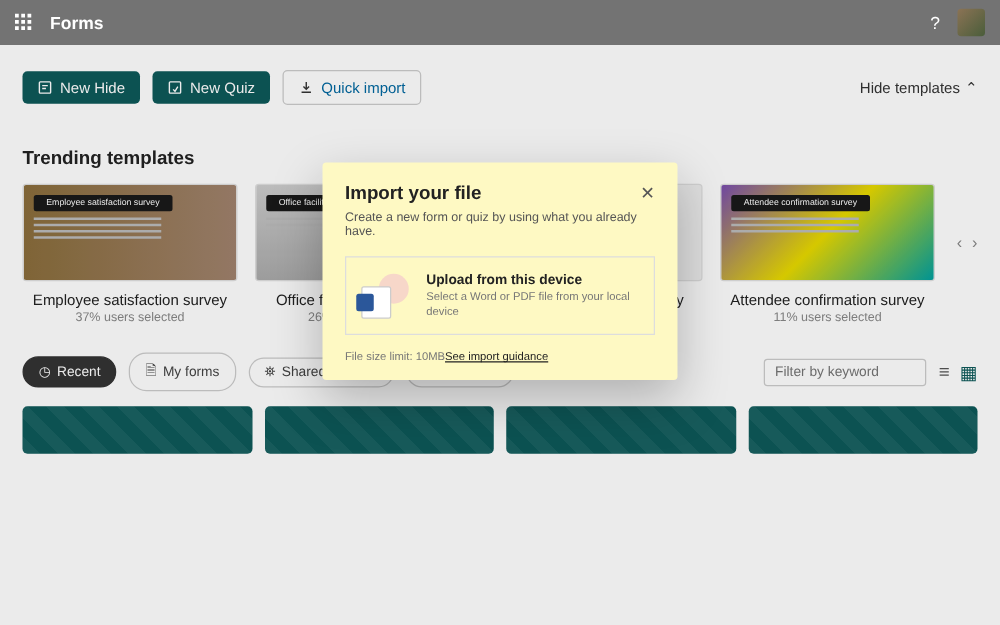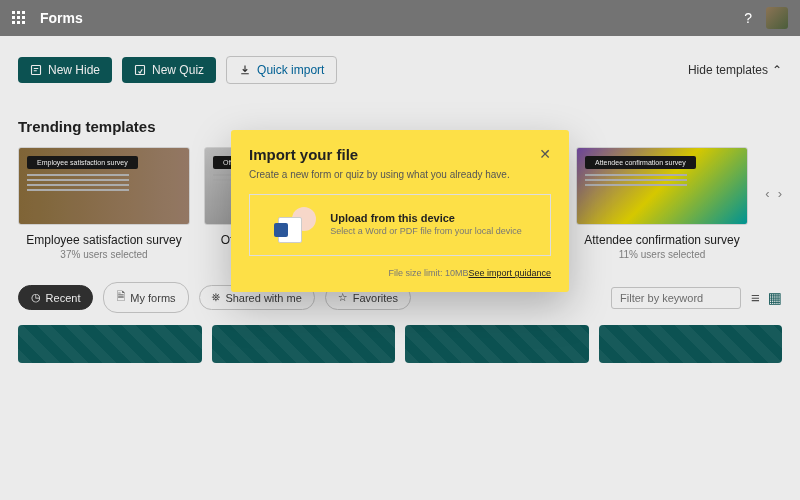--- a/index.html
+++ b/index.html
@@ -44,33 +44,33 @@
   .tabs-spacer { flex: 1; }
   .filter-input { font-size: 11px; padding: 4px 8px; border: 1px solid #ccc; border-radius: 3px; width: 130px; }
   .view-toggle { display: flex; gap: 8px; color: #555; font-size: 15px; }
   .view-toggle .active { color: #0e5a5a; }
   
   .tiles-row { display: flex; gap: 10px; margin-top: 12px; }
   .tile { flex: 1; height: 38px; background: #0e5a5a; border-radius: 4px; position: relative; overflow: hidden; }
   .tile::before { content:''; position:absolute; inset:0; background: repeating-linear-gradient(45deg,rgba(255,255,255,0.05) 0 10px,transparent 10px 20px); }
   
   .backdrop { position: absolute; inset: 0; background: rgba(0,0,0,0.08); }
-  .modal { position: absolute; top: 130px; left: 50%; transform: translateX(-50%); width: 338px; background: #fde047; border-radius: 3px; box-shadow: 0 15px 40px rgba(0,0,0,0.25); padding: 16px 18px 14px 18px; z-index: 10; }
+  .modal { position: absolute; top: 130px; left: 50%; transform: translateX(-50%); width: 284px; background: #fef9c3; border-radius: 3px; box-shadow: 0 15px 40px rgba(0,0,0,0.25); padding: 16px 18px 14px 18px; z-index: 10; }
   .modal-head { display: flex; justify-content: space-between; align-items: flex-start; margin-bottom: 6px; }
   .modal-title { font-size: 15px; font-weight: 600; color: #222; }
   .modal-close { font-size: 14px; color: #555; cursor: pointer; background:none; border:none; }
   .modal-sub { font-size: 10px; color: #555; margin-bottom: 14px; }
   .upload-card { border: 1px solid #ddd; border-radius: 0; padding: 12px 12px; display: flex; gap: 12px; align-items: center; cursor: pointer; justify-content: center; }
   .upload-ico { width: 40px; height: 36px; position: relative; flex-shrink: 0; }
   .upload-ico .circle { position:absolute; left:14px; top:0; width:24px; height:24px; border-radius:50%; background:#f7d7c9; }
   .upload-ico .doc { position:absolute; left:0; top:10px; width:24px; height:26px; background:#fff; border:1px solid #ccc; border-radius:2px; }
   .upload-ico .bluebox { position:absolute; left:-4px; top:16px; width:14px; height:14px; background:#2b579a; border-radius:2px; }
   .upload-title { font-size: 11px; font-weight: 600; color: #222; margin-bottom: 2px; }
   .upload-desc { font-size: 9px; color: #777; line-height: 1.3; }
-  .modal-foot { display: flex; justify-content: flex-end; align-items: center; margin-top: 12px; font-size: 9px; }
+  .modal-foot { display: flex; justify-content: flex-start; align-items: center; margin-top: 12px; font-size: 9px; }
   .file-limit { color: #777; }
   .guidance { color: #222; text-decoration: underline; cursor: pointer; }
 </style>
 </head>
 <body>
 
 <div class="topbar">
   <div class="waffle">
     <span></span>
       <span></span>

